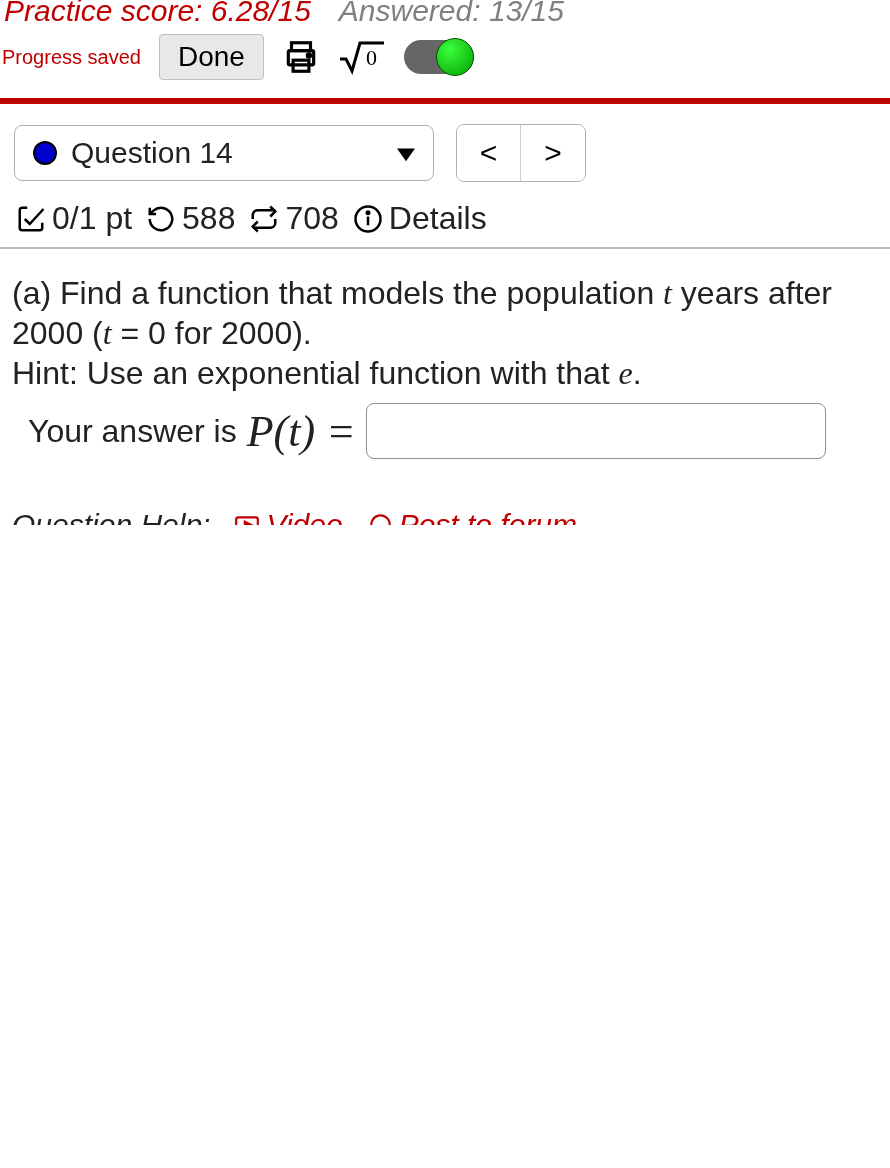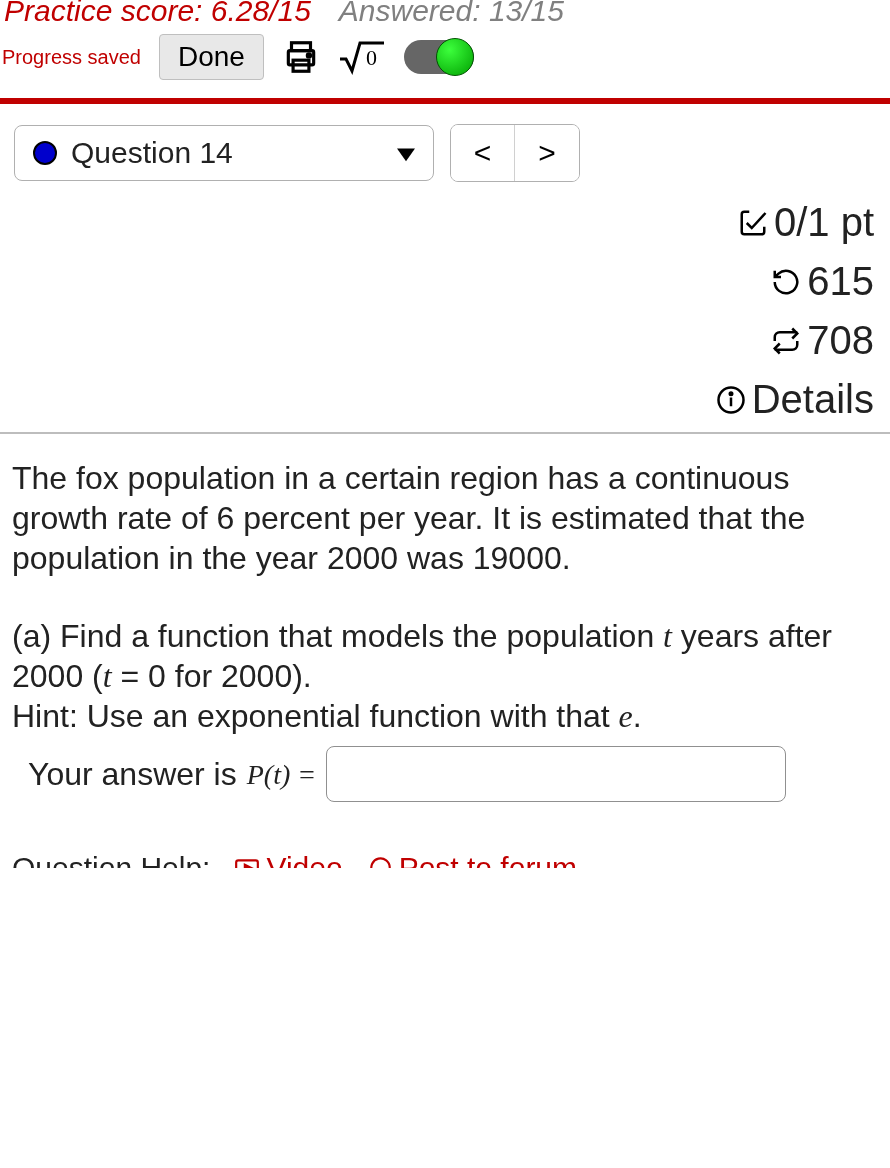--- a/index.html
+++ b/index.html
@@ -53,21 +53,21 @@
     width: 38px; height: 38px;
     background: radial-gradient(circle at 35% 30%, #3cff3c, #00a000);
     border-radius: 50%;
     border: 1px solid #050;
   }
   .divider-red { border: none; border-top: 6px solid #c00000; margin: 0 0 18px 0; }
 
   .qselect-row {
     display: flex;
     align-items: center;
-    gap: 16px;
+    gap: 22px;
     padding: 2px 14px 18px 14px;
   }
   .qselect {
     display: flex;
     align-items: center;
     gap: 12px;
     border: 1px solid #b0b0b0;
     border-radius: 8px;
     padding: 10px 18px;
     width: 420px;
@@ -91,25 +91,24 @@
     border: none;
     width: 64px; height: 56px;
     font-size: 30px;
     cursor: pointer;
     font-family: inherit;
   }
   .navbtns button:first-child { border-right: 1px solid #d0d0d0; }
 
   .meta-row {
     display: flex;
-    align-items: flex-end;
+    align-items: flex-start;
     gap: 14px;
     padding: 0 16px 10px 16px;
-    font-size: 40px;
-    flex-direction: column;
+    font-size: 32px;
   }
   .meta-row svg { width: 30px; height: 30px; vertical-align: middle; }
   .meta-item { display: inline-flex; align-items: center; gap: 6px; }
   .divider-gray { border: none; border-top: 2px solid #bdbdbd; margin: 0 0 24px 0; }
 
   .body-text { padding: 0 12px; font-size: 32px; line-height: 1.25; }
   .para { margin-bottom: 38px; }
   .mathit { font-style: italic; font-family: "Cambria Math", "Times New Roman", serif; }
   .answer-line { display: flex; align-items: center; gap: 10px; margin-top: 10px; flex-wrap: wrap; margin-left: 16px; }
   .ans-input {
@@ -124,20 +123,21 @@
   .ans-b { width: 330px; }
 
   .helprow {
     display: flex;
     align-items: center;
     gap: 24px;
     padding: 28px 12px 0 12px;
     font-size: 30px;
     overflow: hidden;
     height: 28px;
+    font-style: italic;
   }
   .helprow .link { color: #c00000; display: inline-flex; align-items: center; gap: 6px; cursor: pointer; }
   .helprow svg { width: 26px; height: 26px; }
 </style>
 </head>
 <body>
 
 <div class="top-row">
   <span class="score">Practice score: 6.28/15</span>
   <span class="answered">Answered: 13/15</span>
@@ -191,21 +191,21 @@
         <path d="M9 3H5a2 2 0 0 0-2 2v14a2 2 0 0 0 2 2h14a2 2 0 0 0 2-2v-4"></path>
         <path d="M7 12l4 4L22 4"></path>
       </svg>
     <span>0/1 pt</span>
   </span>
   <span class="meta-item">
     <svg viewBox="0 0 24 24" fill="none" stroke="#000" stroke-width="2">
         <path d="M3 12a9 9 0 1 0 3-6.7L3 8"></path>
         <path d="M3 3v5h5"></path>
       </svg>
-    <span>615</span>
+    <span>588</span>
   </span>
   <span class="meta-item">
     <svg viewBox="0 0 24 24" fill="none" stroke="#000" stroke-width="2">
         <path d="M17 2l4 4-4 4"></path>
         <path d="M3 12V9a4 4 0 0 1 4-4h14"></path>
         <path d="M7 22l-4-4 4-4"></path>
         <path d="M21 12v3a4 4 0 0 1-4 4H3"></path>
       </svg>
     <span>708</span>
   </span>
@@ -215,28 +215,27 @@
         <line x1="12" y1="10" x2="12" y2="17"></line>
         <circle cx="12" cy="7" r="1" fill="#000"></circle>
       </svg>
     <span>Details</span>
   </span>
 </div>
 
 <hr class="divider-gray">
 
 <div class="body-text">
-  <div class="para">The fox population in a certain region has a continuous growth rate of 6 percent per year. It is estimated that the population in the year 2000 was 19000.</div>
 
   <div class="para">
     <span>(a) Find a function that models the population </span><span class="mathit">t</span><span> years after 2000 (</span><span class="mathit" style="font-style:italic;">t</span>&nbsp;=&nbsp;0<span> for 2000).</span><br>
     <span>Hint: Use an exponential function with that </span><span class="mathit">e</span><span>.</span>
     <div class="answer-line">
       <span>Your answer is </span>
-      <span class="mathit" style="font-size:28px;">P(t) =</span>
+      <span class="mathit" style="font-size:44px;">P(t) =</span>
       <input class="ans-input ans-a" type="text" style="">
     </div>
   </div>
 
 </div>
 
 <div class="helprow">
   <span>Question Help:</span>
   <span class="link">
     <svg viewBox="0 0 24 24" fill="none" stroke="#c00000" stroke-width="2">

